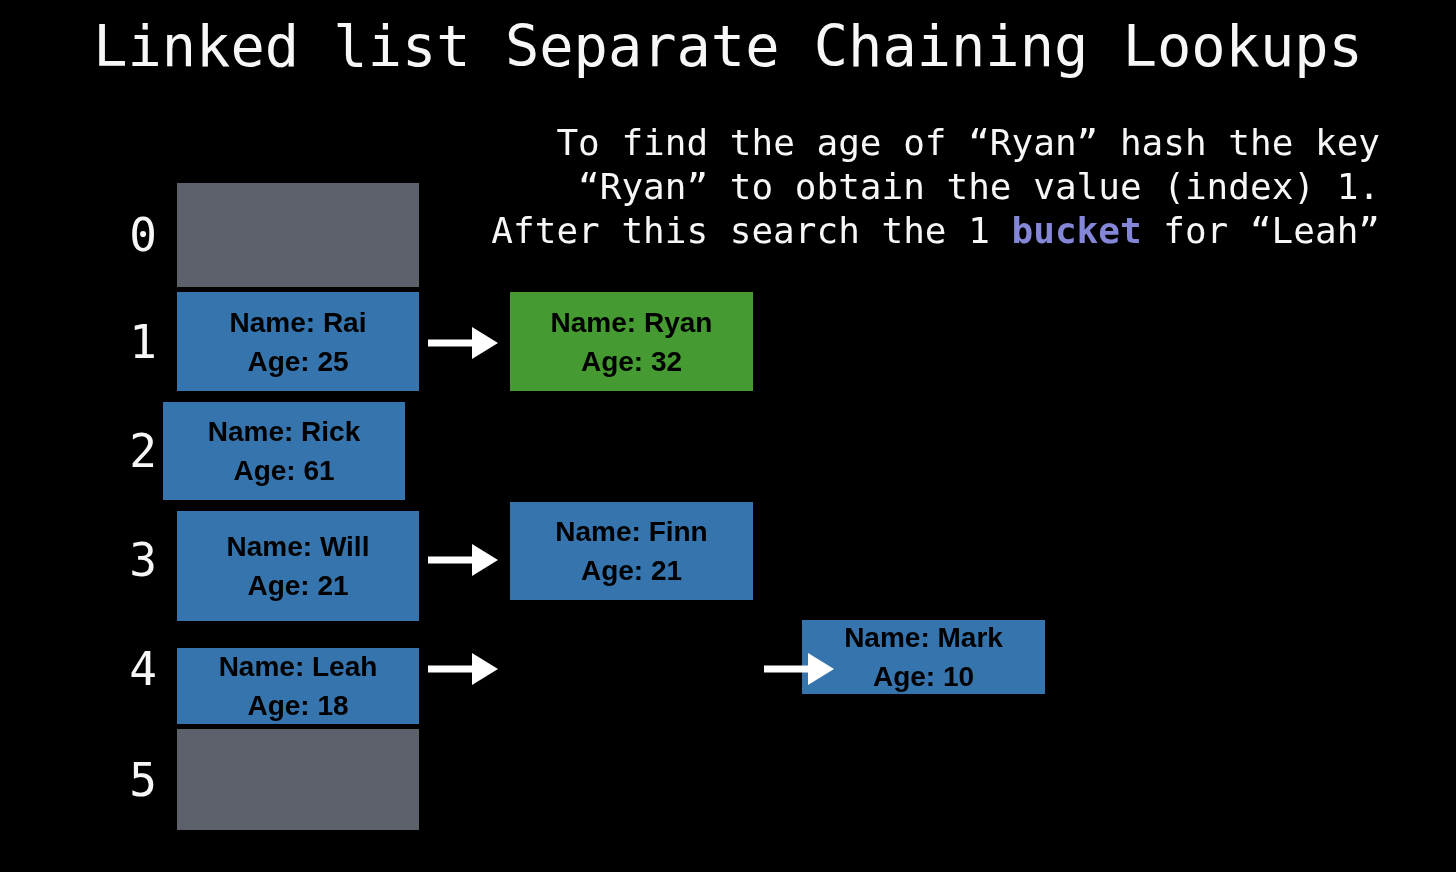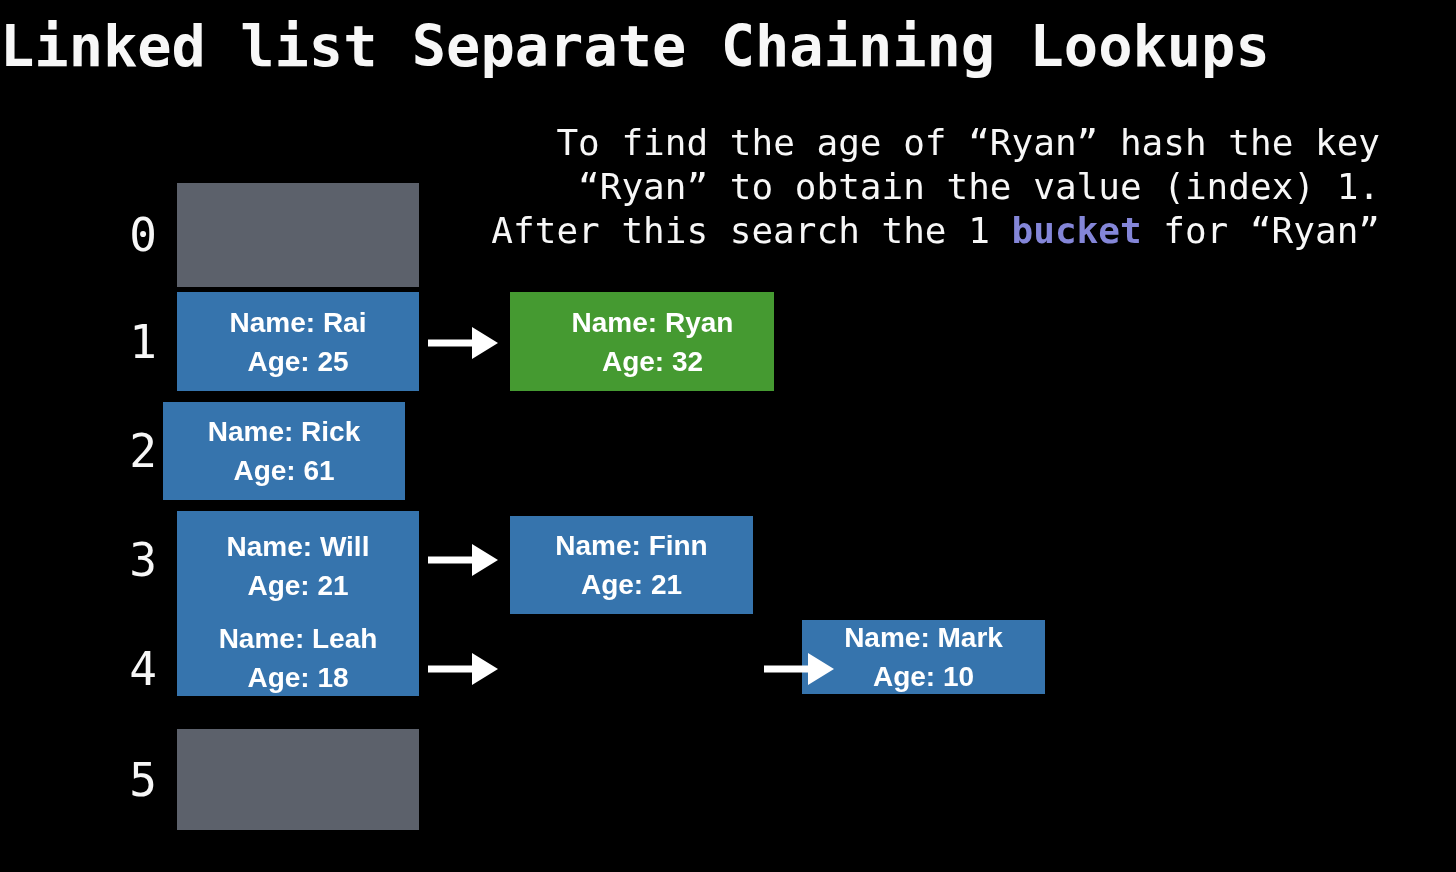--- a/index.html
+++ b/index.html
@@ -15,23 +15,24 @@
     position:relative;
     width:1456px;height:872px;
     background:var(--background,#000);
     overflow:hidden;
     font-family:"DejaVu Sans Mono", monospace;
   }
   .title{
     position:absolute;
     top:12px;left:0;width:100%;
     margin:0;
+    text-align:center;
     font-size:57px;
     line-height:68px;
-    font-weight:bold;
+    font-weight:normal;
     color:var(--text-white,#f7f7f7);
     letter-spacing:0;
     white-space:nowrap;
   }
   .explanation{
     position:absolute;
     top:121px;left:420px;width:960px;
     text-align:right;
     color:var(--text-white,#f7f7f7);
     font-size:36px;
@@ -47,43 +48,43 @@
     left:114px;width:58px;
     display:flex;align-items:center;justify-content:center;
     color:var(--text-white,#f7f7f7);
     font-size:46px;
   }
   .cell{
     position:absolute;
     width:242px;
     display:flex;flex-direction:column;
     align-items:center;justify-content:center;
-    color:#ffffff;
+    color:#000000;
     font-family:"Liberation Sans", sans-serif;
     font-weight:bold;
     font-size:28px;
     line-height:39px;
     text-align:center;
   }
   .cell.gray{background:var(--empty-bucket-gray,#5c616b);}
   .cell.blue{background:var(--node-blue,#3674ad);}
-  .cell.green{background:var(--found-node-green,#459a31);padding-left:21px;}
+  .cell.green{background:var(--found-node-green,#459a31);}
   .arrow{position:absolute;width:70px;height:36px;}
 </style>
 </head>
 <body>
 
 <div class="stage">
 
   <h1 class="title">Linked list Separate Chaining Lookups</h1>
 
   <div class="explanation">
     <div>To find the age of “Ryan” hash the key</div>
     <div>“Ryan” to obtain the value (index) 1.</div>
-    <div><span>After this search the 1 </span><span class="hl">bucket</span><span> for “Ryan”</span></div>
+    <div><span>After this search the 1 </span><span class="hl">bucket</span><span> for “Leah”</span></div>
   </div>
 
   <div class="idx" style="top:183px;height:104px">0</div>
   <div class="idx" style="top:292px;height:99px">1</div>
   <div class="idx" style="top:402px;height:98px">2</div>
   <div class="idx" style="top:511px;height:98px">3</div>
   <div class="idx" style="top:620px;height:98px">4</div>
   <div class="idx" style="top:729px;height:101px">5</div>
 
   <div class="cell gray" style="left:177px;top:183px;height:104px"></div>
@@ -96,33 +97,33 @@
   <div class="cell blue" style="left:163px;top:402px;height:98px">
     <div>Name: Rick</div>
     <div>Age: 61</div>
   </div>
 
   <div class="cell blue" style="left:177px;top:511px;height:110px">
     <div>Name: Will</div>
     <div>Age: 21</div>
   </div>
 
-  <div class="cell blue" style="left:177px;top:620px;height:76px">
+  <div class="cell blue" style="left:177px;top:648px;height:76px">
     <div>Name: Leah</div>
     <div>Age: 18</div>
   </div>
 
   <div class="cell gray" style="left:177px;top:729px;height:101px"></div>
 
   <div class="cell green" style="left:510px;top:292px;width:243px;height:99px">
     <div>Name: Ryan</div>
     <div>Age: 32</div>
   </div>
 
-  <div class="cell blue" style="left:510px;top:516px;width:243px;height:98px">
+  <div class="cell blue" style="left:510px;top:502px;width:243px;height:98px">
     <div>Name: Finn</div>
     <div>Age: 21</div>
   </div>
 
 
   <div class="cell blue" style="left:802px;top:620px;width:243px;height:74px">
     <div>Name: Mark</div>
     <div>Age: 10</div>
   </div>
 

